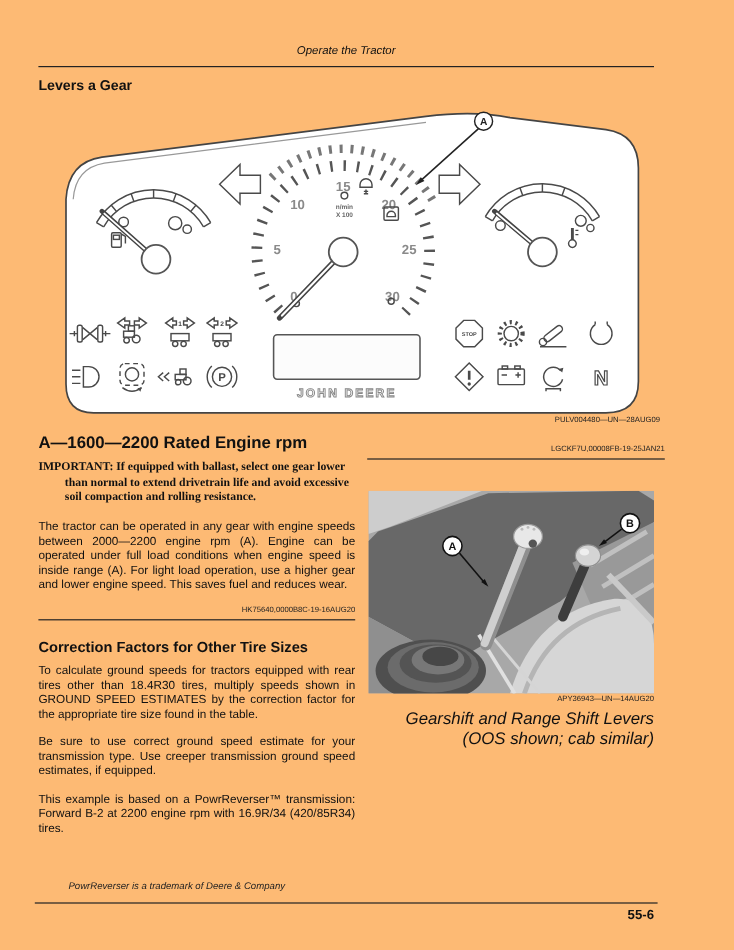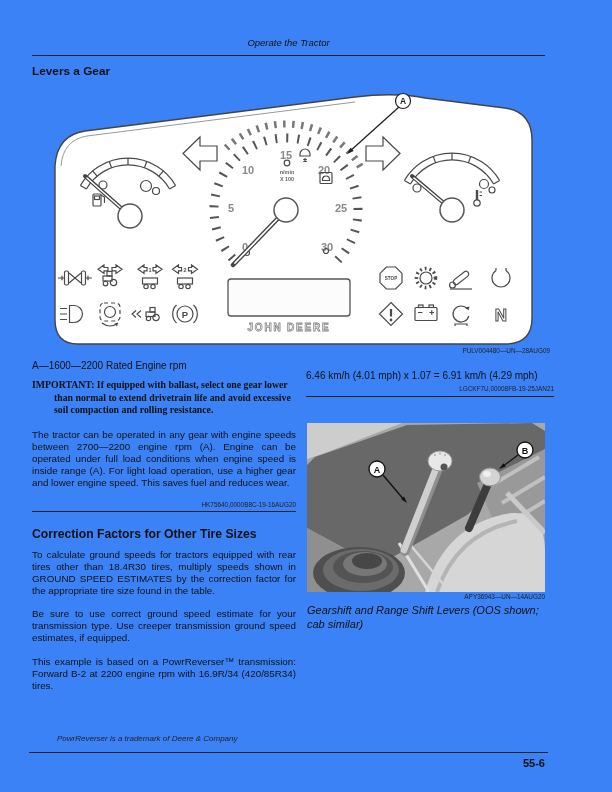--- a/index.html
+++ b/index.html
@@ -1,37 +1,37 @@
 <!DOCTYPE html>
 <html><head>
 <meta charset="utf-8">
 <style>
   html,body{margin:0;padding:0;background:#9a9a9a;}
-  .page{position:relative;width:612px;height:792px;margin:0 auto;background:#3b82f6;
+  .page{position:relative;width:612px;height:792px;margin:0 auto;background:#fdba74;
         font-family:"Liberation Sans",sans-serif;color:#111;overflow:hidden;}
   .abs{position:absolute;}
   .running-head{top:37px;left:32px;width:513px;text-align:center;font-style:italic;font-size:9.5px;color:#111;}
   .head-rule{top:55px;left:32px;width:513px;border-top:1.2px solid #222;height:0;}
   .h1{top:64px;left:32px;font-size:11.8px;font-weight:bold;}
   .fig{left:40px;top:90px;width:545px;height:262px;}
   .figcode{top:347px;left:300px;width:250px;text-align:right;font-size:6.4px;color:#222;}
   .col{line-height:1.24;}
   .col-l{left:32px;top:360px;width:264px;}
   .col-r{left:306px;top:370px;width:248px;}
   p{margin:0 0 11px 0;font-size:9.8px;}
   .just{text-align:justify;}
   .imp{font-weight:bold;padding-left:22px;text-indent:-22px;margin-bottom:13px;font-family:Liberation Serif, serif;}
-  .legend{font-size:10px;font-weight:normal;margin-bottom:7px;}
+  .legend{font-size:14px;font-weight:bold;margin-bottom:7px;}
   .eq{font-size:10px;margin-bottom:3px;}
   .code{font-size:6.4px;text-align:right;color:#222;margin:1px 0 3px 0;}
   .rule{border-top:1.2px solid #222;height:0;margin:2px 0 15px 0;}
   .col-r .rule{margin-bottom:26px;}
   h2{font-size:12.2px;margin:0 0 6px 0;}
   .photo{width:238px;height:169px;margin:1px 0 0 1px;}
-  .caption{font-size:11px;font-style:italic;text-align:left;width:238px;margin-left:1px;color:#111;}
+  .caption{font-size:14px;font-style:italic;text-align:right;width:238px;margin-left:1px;color:#111;}
   .footnote{left:16px;top:734px;font-size:8px;font-style:italic;color:#222;margin-left:41px;}
   .foot-rule{left:29px;top:752px;width:519px;border-top:1px solid #222;height:0;}
   .pageno{top:757px;left:32px;width:513px;text-align:right;font-size:11px;font-weight:bold;}
   svg{display:block;}
   .ln{stroke:#4a4a4a;stroke-width:1.2;fill:none;}
   .ic{stroke:#4a4a4a;stroke-width:1.2;fill:none;}
   .ictxt{fill:#4a4a4a;font-weight:bold;font-family:"Liberation Sans",sans-serif;}
 </style>
 </head>
 <body>
@@ -216,31 +216,30 @@
         <circle cx="363" cy="11" r="7.5" fill="#fff" stroke="#222" stroke-width="1.2"></circle>
         <text x="363" y="14.2" font-size="8.5" font-weight="bold" text-anchor="middle" fill="#222">A</text>
       </g>
     </svg>
   </div>
   <div class="abs figcode">PULV004480—UN—28AUG09</div>
 
   <div class="abs col col-l">
     <div class="legend">A—1600—2200 Rated Engine rpm</div>
     <p class="imp">IMPORTANT: If equipped with ballast, select one gear lower than normal to extend drivetrain life and avoid excessive soil compaction and rolling resistance.</p>
-    <p class="just">The tractor can be operated in any gear with engine speeds between 2700—2200 engine rpm (A). Engine can be operated under full load conditions when engine speed is inside range (A). For light load operation, use a higher gear and lower engine speed. This saves fuel and reduces wear.</p>
+    <p class="just">The tractor can be operated in any gear with engine speeds between 2000—2200 engine rpm (A). Engine can be operated under full load conditions when engine speed is inside range (A). For light load operation, use a higher gear and lower engine speed. This saves fuel and reduces wear.</p>
     <div class="code">HK75640,0000B8C-19-16AUG20</div>
     <div class="rule"></div>
     <h2>Correction Factors for Other Tire Sizes</h2>
     <p class="just">To calculate ground speeds for tractors equipped with rear tires other than 18.4R30 tires, multiply speeds shown in GROUND SPEED ESTIMATES by the correction factor for the appropriate tire size found in the table.</p>
     <p class="just">Be sure to use correct ground speed estimate for your transmission type. Use creeper transmission ground speed estimates, if equipped.</p>
     <p class="just">This example is based on a PowrReverser™ transmission: Forward B-2 at 2200 engine rpm with 16.9R/34 (420/85R34) tires.</p>
   </div>
 
   <div class="abs col col-r">
-    <p class="eq">6.46 km/h (4.01 mph) x 1.07 = 6.91 km/h (4.29 mph)</p>
     <div class="code">LGCKF7U,00008FB-19-25JAN21</div>
     <div class="rule"></div>
 
     <div class="photo">
       <svg width="238" height="169" viewBox="0 0 238 169">
         <rect x="0" y="0" width="238" height="169" fill="#a8a8a8"></rect>
         <polygon points="0,0 95,0 18,30 0,36" fill="#cdcdcd"></polygon>
         <polygon points="8,34 100,2 225,0 238,8 238,26 160,92 70,143 0,105 0,42" fill="#686868"></polygon>
         <polygon points="0,105 70,143 40,169 0,169" fill="#8f8f8f"></polygon>
         <polygon points="170,60 238,26 238,120 205,140" fill="#999"></polygon>

